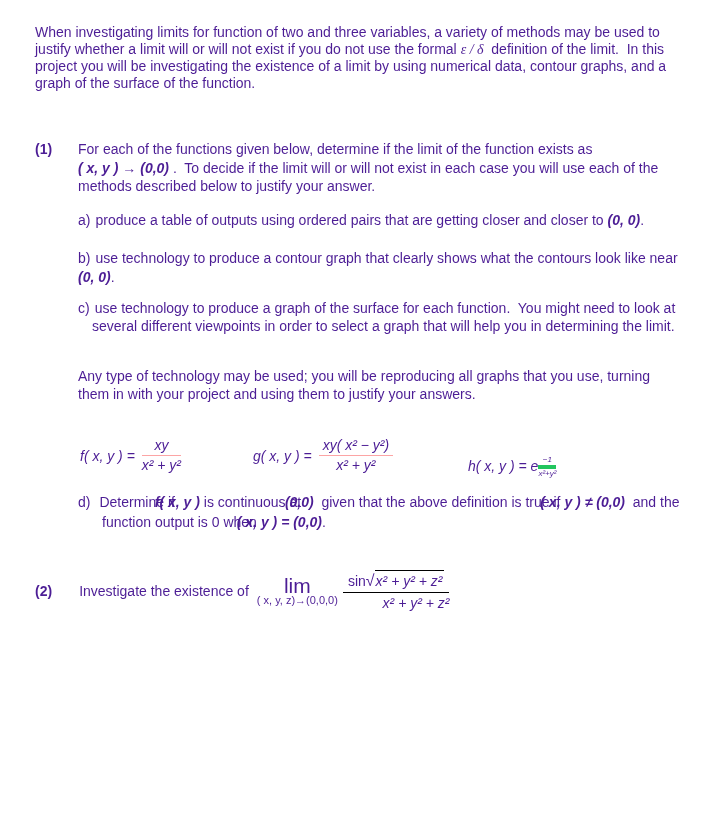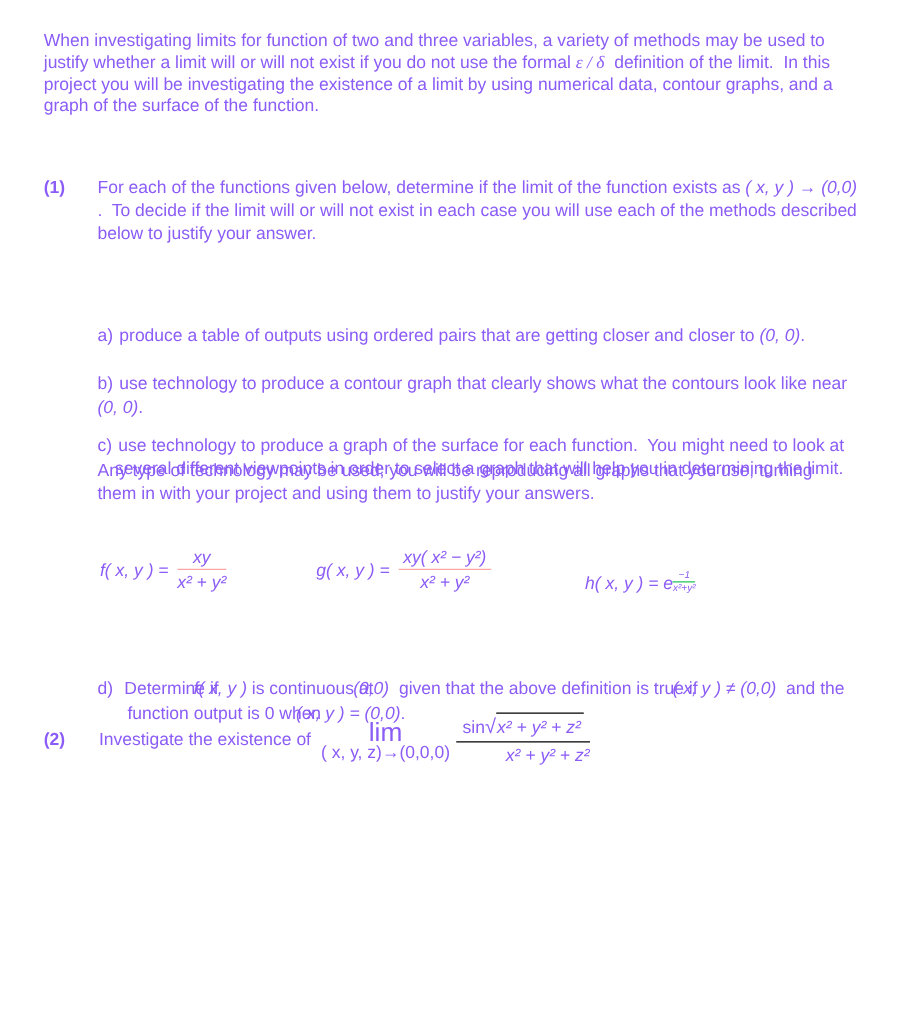--- a/index.html
+++ b/index.html
@@ -3,65 +3,65 @@
 <meta charset="utf-8">
 <style>
   html, body { margin: 0; padding: 0; background: #ffffff; }
   .page {
     position: relative;
     width: 725px;
     height: 817px;
     background: #ffffff;
     font-family: "Liberation Sans", "DejaVu Sans", sans-serif;
     font-size: 14px;
-    color: #8b5cf6;
+    color: #4c1d95;
     overflow: hidden;
   }
   p { margin: 0; }
   .blk { position: absolute; }
   .pre { white-space: pre-wrap; }
-  .mi { font-style: italic; display: inline-block; white-space: pre; }
+  .mi { font-style: italic; display: inline-block; white-space: pre; font-weight: bold; }
   .greek { font-style: italic; font-family: "Liberation Serif", "DejaVu Serif", serif; }
   .numlab { font-weight: bold; }
 
   .intro { left: 35px; top: 24px; width: 652px; line-height: 17px; }
 
   .item1 { left: 35px; top: 140px; width: 660px; }
   .item1 .numlab { position: absolute; left: 0; top: 0; line-height: 18.5px; }
   .item1-body { margin-left: 43px; width: 609px; line-height: 18.5px; }
 
-  .sub { line-height: 17.5px; margin-top: 48px; }
+  .sub { line-height: 17.5px; }
   .sub-a { left: 78px; top: 212px; width: 612px; }
   .sub-b { left: 78px; top: 249px; width: 600px; line-height: 19px; padding-left: 14px; text-indent: -14px; }
   .sub-c { left: 78px; top: 300px; width: 606px; padding-left: 14px; text-indent: -14px; }
   .note  { left: 78px; top: 368px; width: 600px; line-height: 17.5px; }
   .sub-d { left: 78px; top: 492px; width: 614px; line-height: 20px; padding-left: 24px; text-indent: -24px; }
   .lab-gap { margin-right: 5px; }
   .lab-gap-wide { margin-right: 9px; }
 
   .formula { position: absolute; display: flex; align-items: center; font-style: italic; }
   .f-f { left: 80px;  top: 438px; }
   .f-g { left: 253px; top: 438px; }
   .f-h { left: 468px; top: 456px; font-style: italic; }
   .lhs { white-space: pre; font-style: italic; }
   .frac { display: inline-flex; flex-direction: column; text-align: center; margin-left: 3px; }
   .fnum { padding: 0 4px 2px; border-bottom: 1px solid #fca5a5; line-height: 15px; white-space: pre; }
   .fden { padding-top: 2px; line-height: 15px; white-space: pre; }
   .efrac { display: inline-flex; flex-direction: column; align-items: center;
            font-size: 8px; line-height: 8px; vertical-align: 9px; }
   .efnum { padding: 0 1px 1px; }
-  .efden { border-top: 1px solid #22c55e; padding-top: 1px; white-space: pre; }
+  .efden { border-top: 4px solid #22c55e; padding-top: 1px; white-space: pre; }
 
   .item2 { left: 35px; top: 570px; width: 672px; }
   .item2-row { display: flex; align-items: center; }
   .i2label { font-weight: bold; flex: none; margin-right: 27px; }
   .limgrp { display: flex; align-items: center; margin: 0 11px 0 8px; flex: none; }
   .limcol { display: flex; flex-direction: column; align-items: center; margin-right: 5px; }
   .lim { font-size: 21px; line-height: 19px; text-align: right; }
-  .limsub { font-size: 14px; line-height: 10px; white-space: pre; text-align: center; }
+  .limsub { font-size: 11px; line-height: 10px; white-space: pre; text-align: center; }
   .bigfrac { display: flex; flex-direction: column; align-items: flex-end; }
   .bfnum { border-bottom: 1px solid #000; padding: 0 5px 2px; white-space: pre; line-height: 18px; }
   .bfden { padding-top: 2px; font-style: italic; white-space: pre; line-height: 16px; }
   .sqrtsign { font-size: 16px; }
   .radicand { display: inline-block; border-top: 1px solid #000; font-style: italic; padding: 1px 2px 0 1px; }
   .item2-line2 { margin-left: 41px; margin-top: 5px; line-height: 17.5px; }
 </style>
 </head>
 <body>
 

